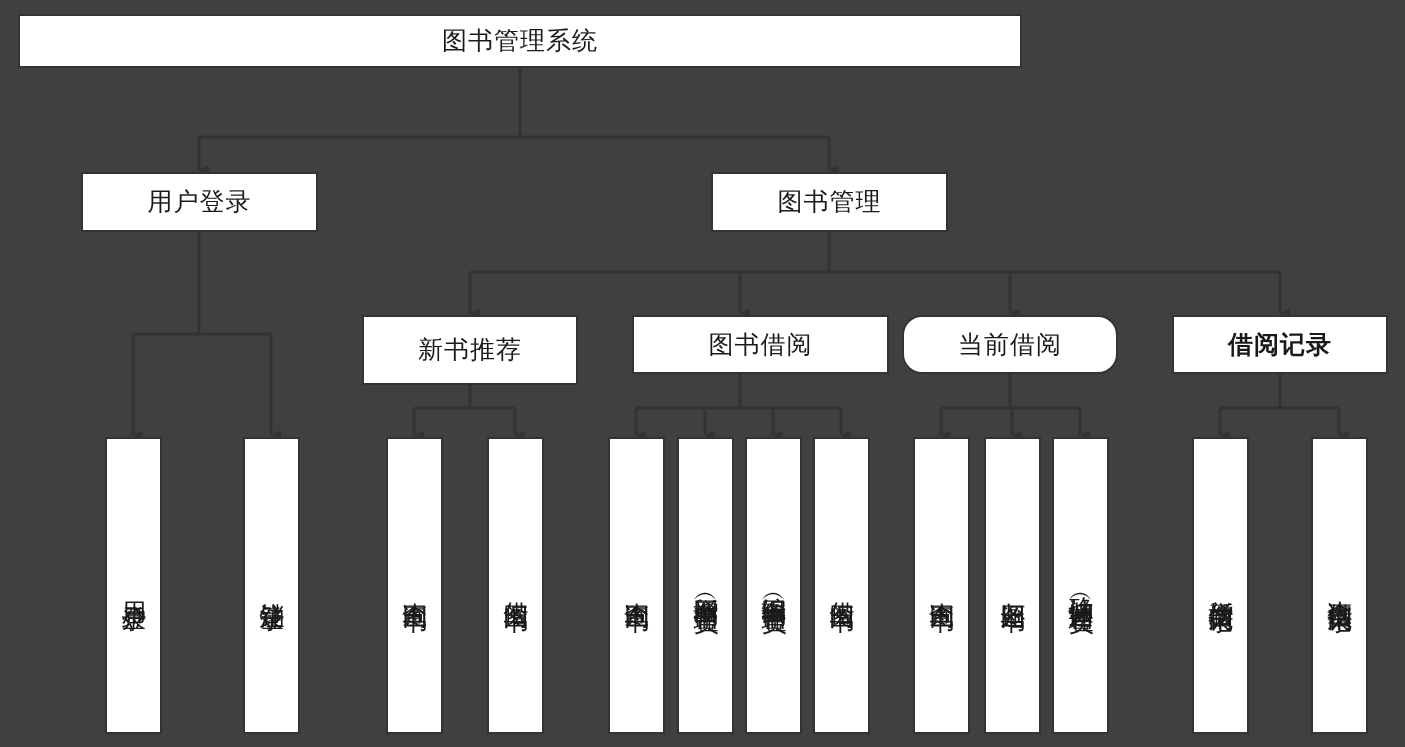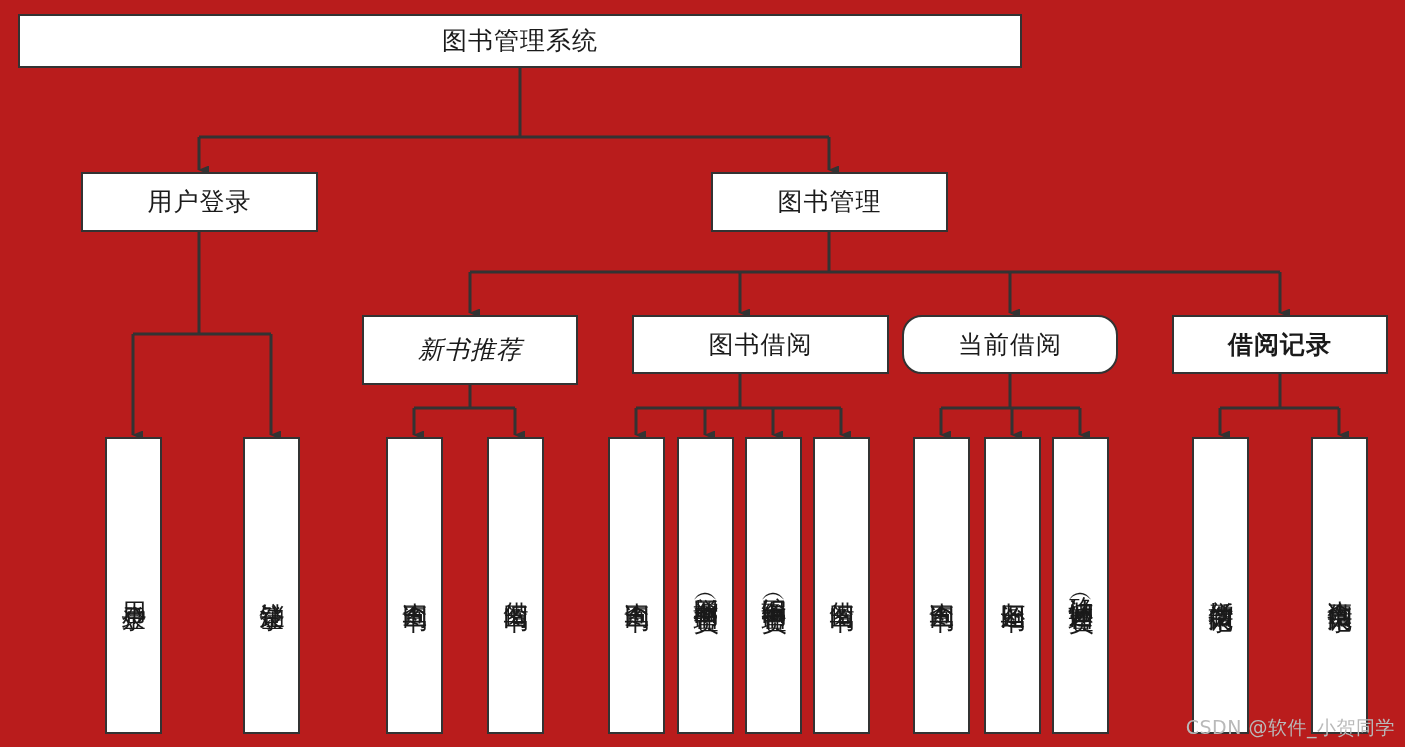--- a/index.html
+++ b/index.html
@@ -8,21 +8,21 @@
     padding: 0;
     background: #ffffff;
   }
   body {
     font-family: "DejaVu Sans", "Liberation Sans", sans-serif;
   }
   #canvas {
     position: relative;
     width: 1405px;
     height: 747px;
-    background: #b91c1c;
+    background: #404040;
     overflow: hidden;
   }
   svg#edges {
     position: absolute;
     left: 0;
     top: 0;
     width: 1405px;
     height: 747px;
     pointer-events: none;
   }
@@ -118,21 +118,21 @@
   <div id="node-layer">
       <div class="node horiz" style="left: 18px; top: 14px; width: 1004px; height: 54px;">
         <span>图书管理系统</span>
       </div>
       <div class="node horiz" style="left: 81px; top: 172px; width: 237px; height: 60px;">
         <span>用户登录</span>
       </div>
       <div class="node horiz" style="left: 711px; top: 172px; width: 237px; height: 60px;">
         <span>图书管理</span>
       </div>
-      <div class="node horiz" style="left: 362px; top: 315px; width: 216px; height: 70px; font-style: italic;">
+      <div class="node horiz" style="left: 362px; top: 315px; width: 216px; height: 70px;">
         <span>新书推荐</span>
       </div>
       <div class="node horiz" style="left: 632px; top: 315px; width: 257px; height: 59px;">
         <span>图书借阅</span>
       </div>
       <div class="node horiz" style="left: 902px; top: 315px; width: 216px; height: 59px; border-radius: 20px;">
         <span>当前借阅</span>
       </div>
       <div class="node horiz" style="left: 1172px; top: 315px; width: 216px; height: 59px; font-weight: bold;">
         <span>借阅记录</span>
@@ -171,14 +171,13 @@
         <span class="vlabel">确认归还（管理员）</span>
       </div>
       <div class="node vert" style="left: 1192px; top: 437px; width: 57px; height: 297px;">
         <span class="vlabel">新增借阅记录</span>
       </div>
       <div class="node vert" style="left: 1311px; top: 437px; width: 57px; height: 297px;">
         <span class="vlabel">查询借阅记录</span>
       </div>
     </div>
 
-  <div class="watermark">CSDN @软件_小贺同学</div>
 </div>
 
 </body></html>

